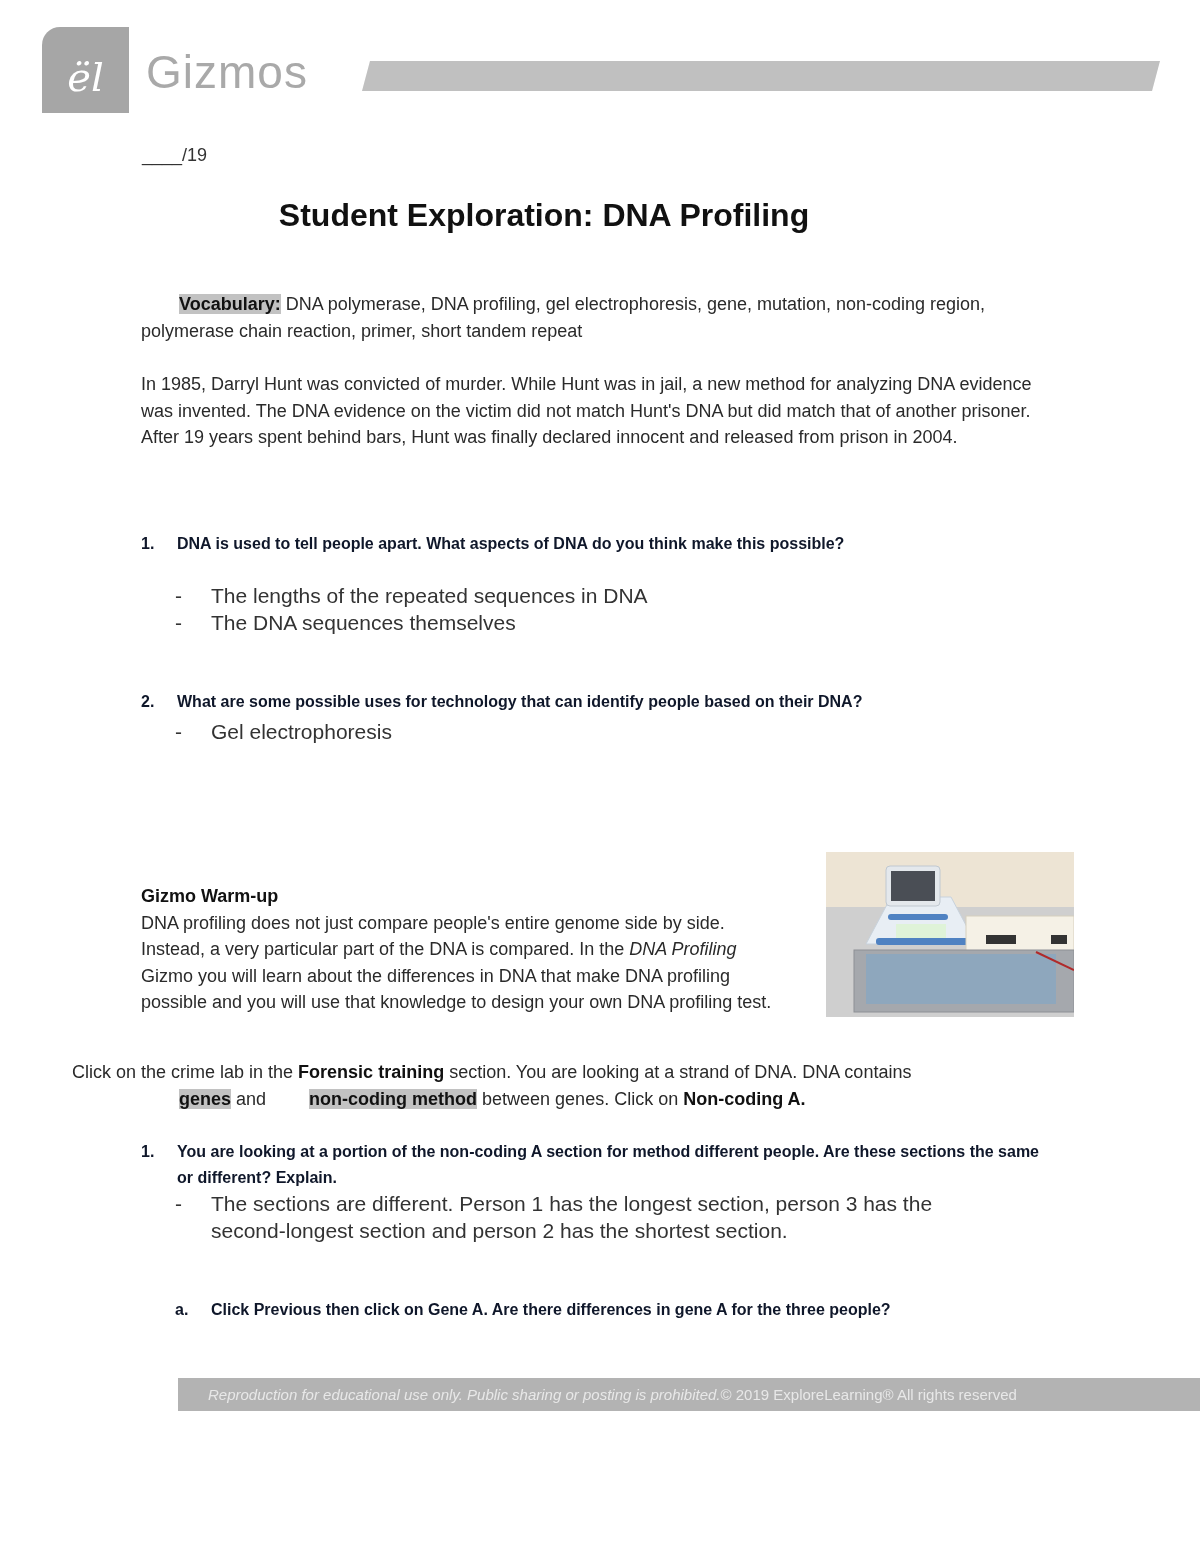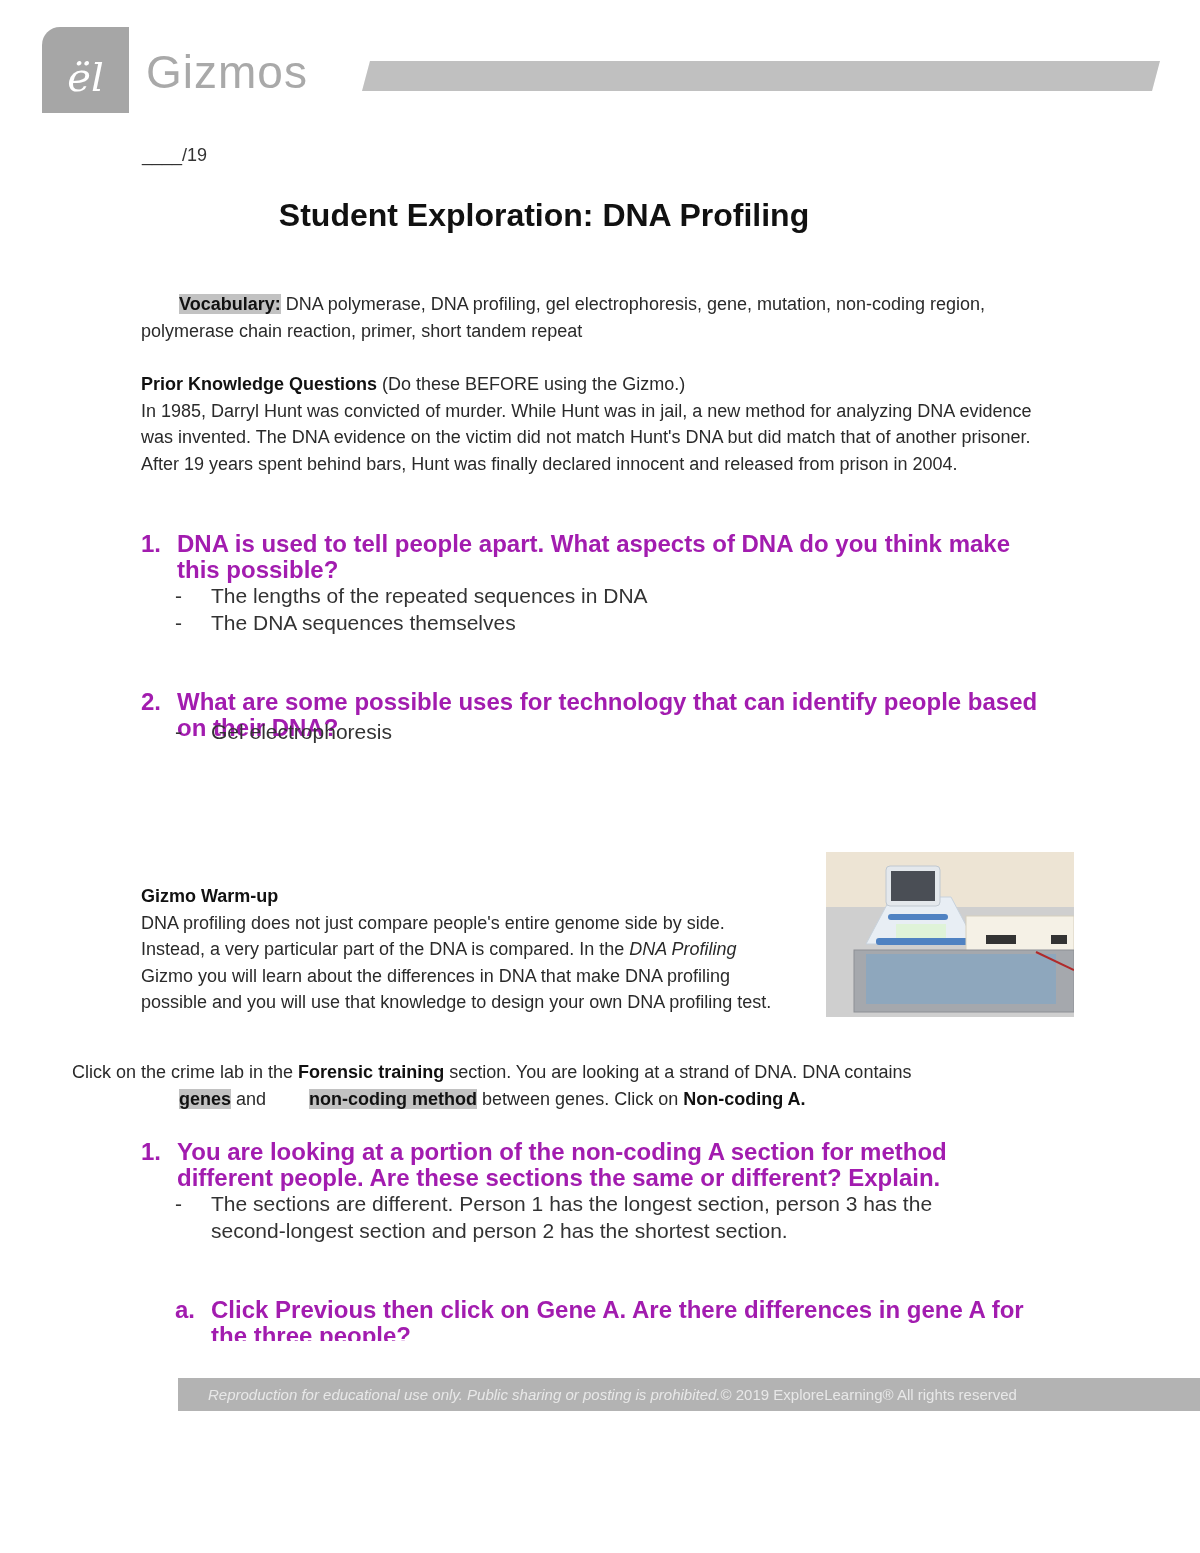--- a/index.html
+++ b/index.html
@@ -11,21 +11,21 @@
                 border-top-left-radius:18px; display:flex; align-items:center; justify-content:center; }
     .logo-glyph { color:#fff; font-family:"DejaVu Serif", serif; font-style:italic; font-size:40px; line-height:1;margin-top:13px; }
     .brand { left:146px; top:44px; font-size:46px; color:#a9a9a9; letter-spacing:1px; line-height:56px; }
     .header-bar { left:362px; top:61px; width:798px; height:30px; background:#c0c0c0;
                   clip-path:polygon(1% 0,100% 0,99% 100%,0 100%); }
     .score { left:142px; top:145px; font-size:18px; color:#333; }
     .title { left:0; width:1088px; top:197px; text-align:center; font-size:32px; font-weight:bold; color:#111; }
     .para { left:141px; width:920px; font-size:18px; line-height:26.5px; color:#2a2a2a; }
     .hl { background:#c2c2c2;margin-left:38px; }
     b.k { color:#111; }
-    .q { left:141px; width:920px; font-size:24px; line-height:26px; font-weight:bold; color:#a21caf; }
+    .q { left:141px; width:920px; font-size:16px; line-height:26px; font-weight:bold; color:#0f172a; }
     .q .num { display:inline-block; width:36px; }
     .q .qt { display:inline-block; width:870px; vertical-align:top; }
     .ans { left:175px; font-size:21px; line-height:27px; color:#333; }
     .ans .dash { display:inline-block; width:36px; }
     .ans .at { display:inline-block; vertical-align:top; width:780px; }
     .img-box { left:826px; top:852px; width:248px; height:165px; background:#e9dfd0; overflow:hidden; }
     .footer-bar { left:178px; top:1378px; width:1030px; height:33px; background:#b3b3b3;
                   display:flex; align-items:center; font-size:15px; color:#e8e8e8; font-style:italic; white-space:nowrap; }
   </style>
 </head>
@@ -38,21 +38,20 @@
 <div class="abs header-bar"></div>
 
 <div class="abs score">____/19</div>
 <div class="abs title">Student Exploration: DNA Profiling</div>
 
 <div class="abs para" style="top:291px;">
   <b class="k hl">Vocabulary:</b><span> DNA polymerase, DNA profiling, gel electrophoresis, gene, mutation, non-coding region, polymerase chain reaction, primer, short tandem repeat</span>
 </div>
 
 <div class="abs para" style="top:371px;">
-  <div><b class="k">Prior Knowledge Questions</b><span> (Do these BEFORE using the Gizmo.)</span></div>
   <div>In 1985, Darryl Hunt was convicted of murder. While Hunt was in jail, a new method for analyzing DNA evidence was invented. The DNA evidence on the victim did not match Hunt's DNA but did match that of another prisoner. After 19 years spent behind bars, Hunt was finally declared innocent and released from prison in 2004.</div>
 </div>
 
 <div class="abs q" style="top:531px;">
   <span class="num">1.</span><span class="qt">DNA is used to tell people apart. What aspects of DNA do you think make this possible?</span>
 </div>
 <div class="abs ans" style="top:582px;">
   <span class="dash">-</span><span class="at">The lengths of the repeated sequences in DNA</span>
 </div>
 <div class="abs ans" style="top:609px;">

